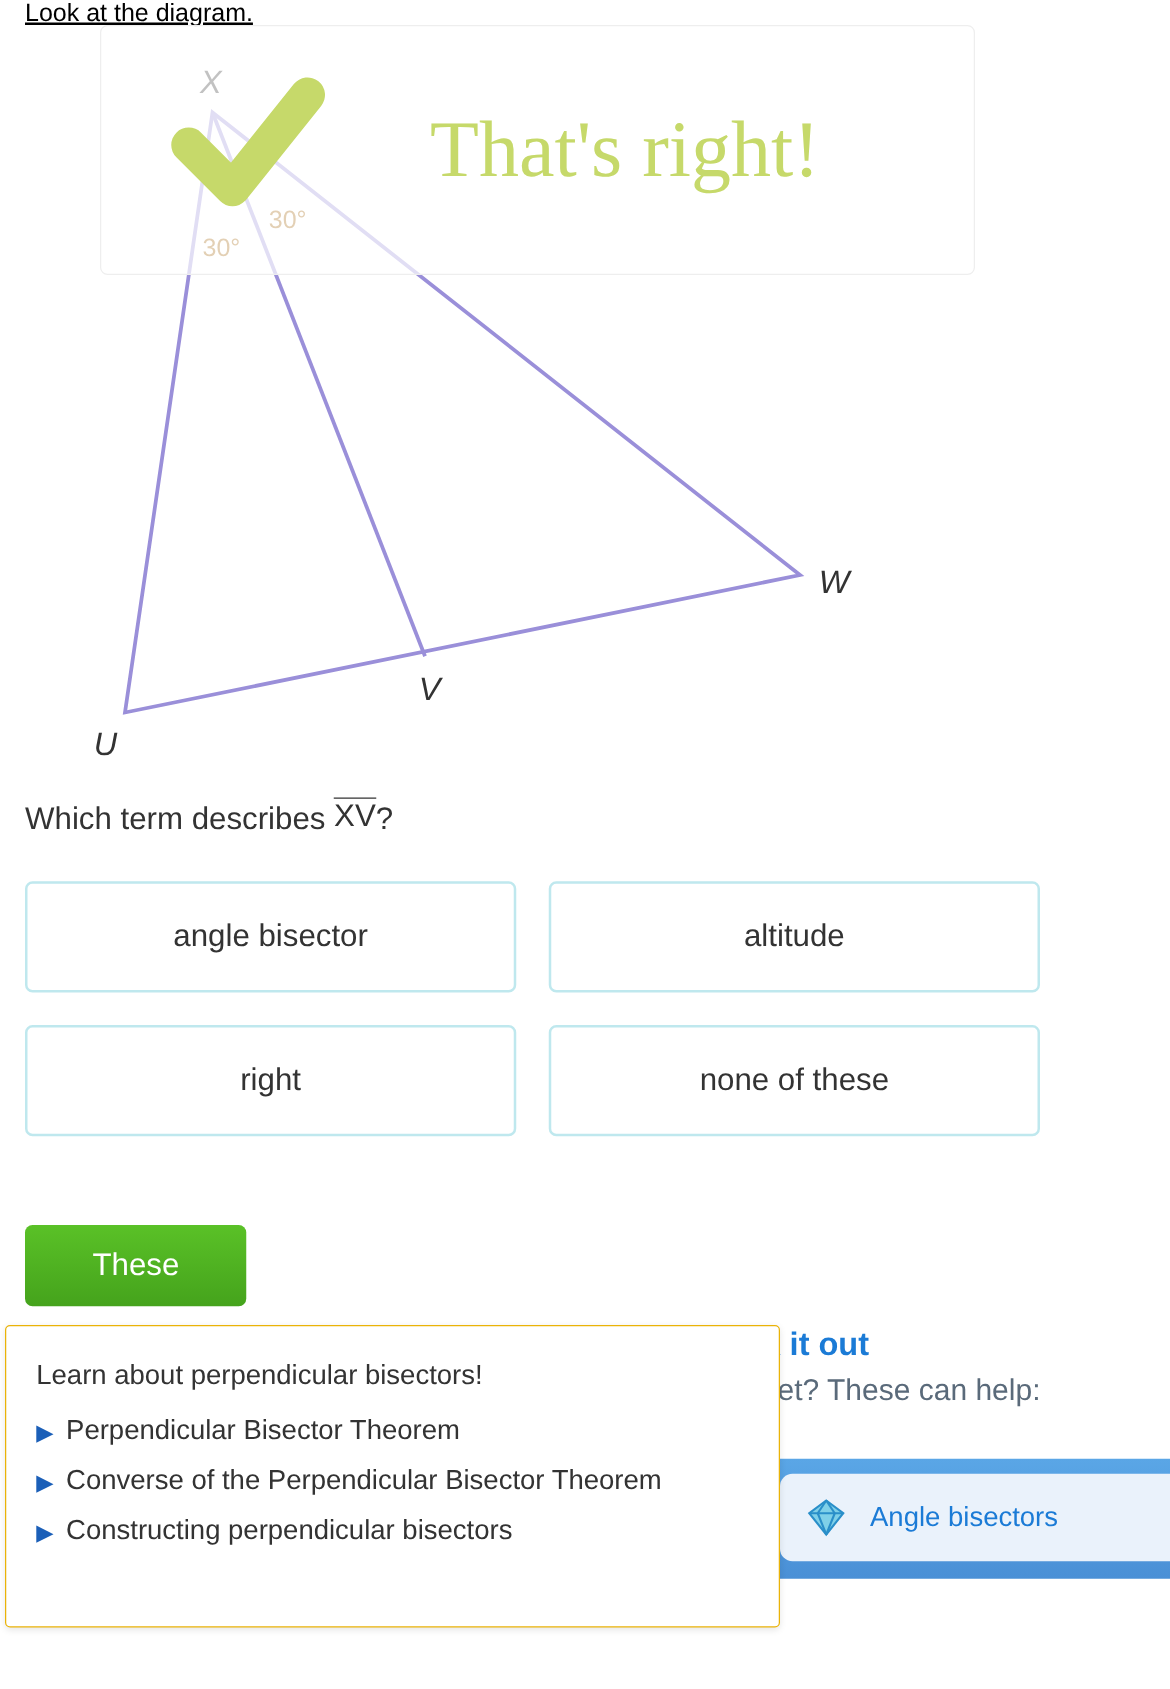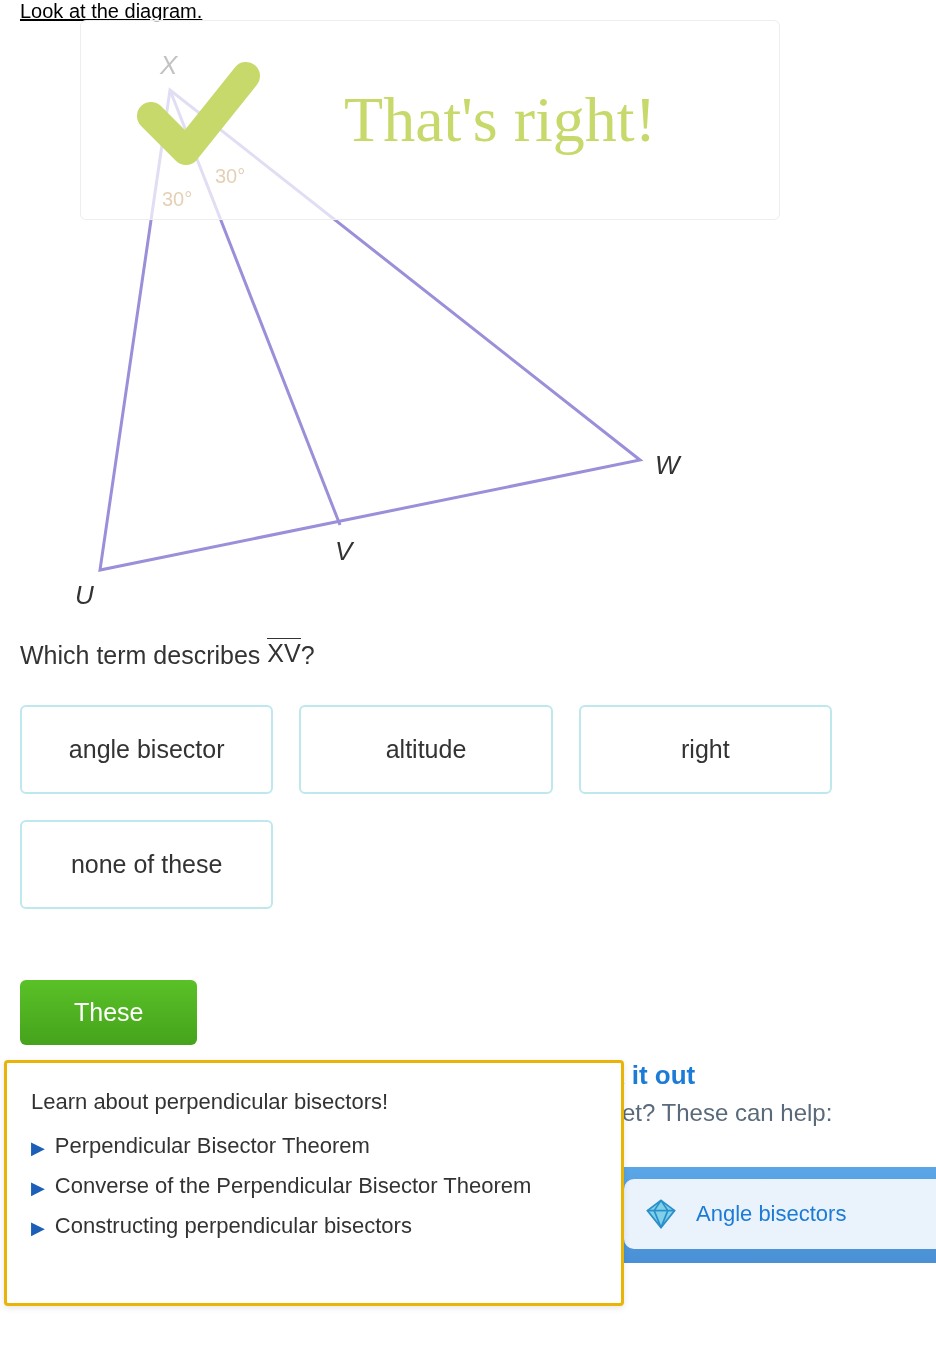--- a/index.html
+++ b/index.html
@@ -77,21 +77,21 @@
       border-top: 1.5px solid #333;
       position: relative;
       top: -2px;
     }
     .options-grid {
       position: absolute;
       top: 705px;
       left: 20px;
       width: 812px;
       display: grid;
-      grid-template-columns: 1fr 1fr 1fr;
+      grid-template-columns: 1fr 1fr;
       gap: 26px 26px;
     }
     .option-btn {
       border: 2px solid #bfe8ee;
       border-radius: 6px;
       background: #fff;
       padding: 28px 10px;
       font-size: 25px;
       color: #333;
       text-align: center;
@@ -109,21 +109,21 @@
       border-radius: 6px;
       padding: 18px 54px;
       cursor: pointer;
     }
     .help-popup {
       position: absolute;
       top: 1060px;
       left: 4px;
       width: 620px;
       background: #fff;
-      border: 3px solid #eab308;
+      border: 1px solid #eab308;
       border-radius: 4px;
       padding: 26px 24px 50px 24px;
       box-shadow: 0 2px 6px rgba(0,0,0,0.1);
       z-index: 10;
     }
     .help-popup-title {
       font-size: 22px;
       color: #333;
       margin-bottom: 18px;
     }

